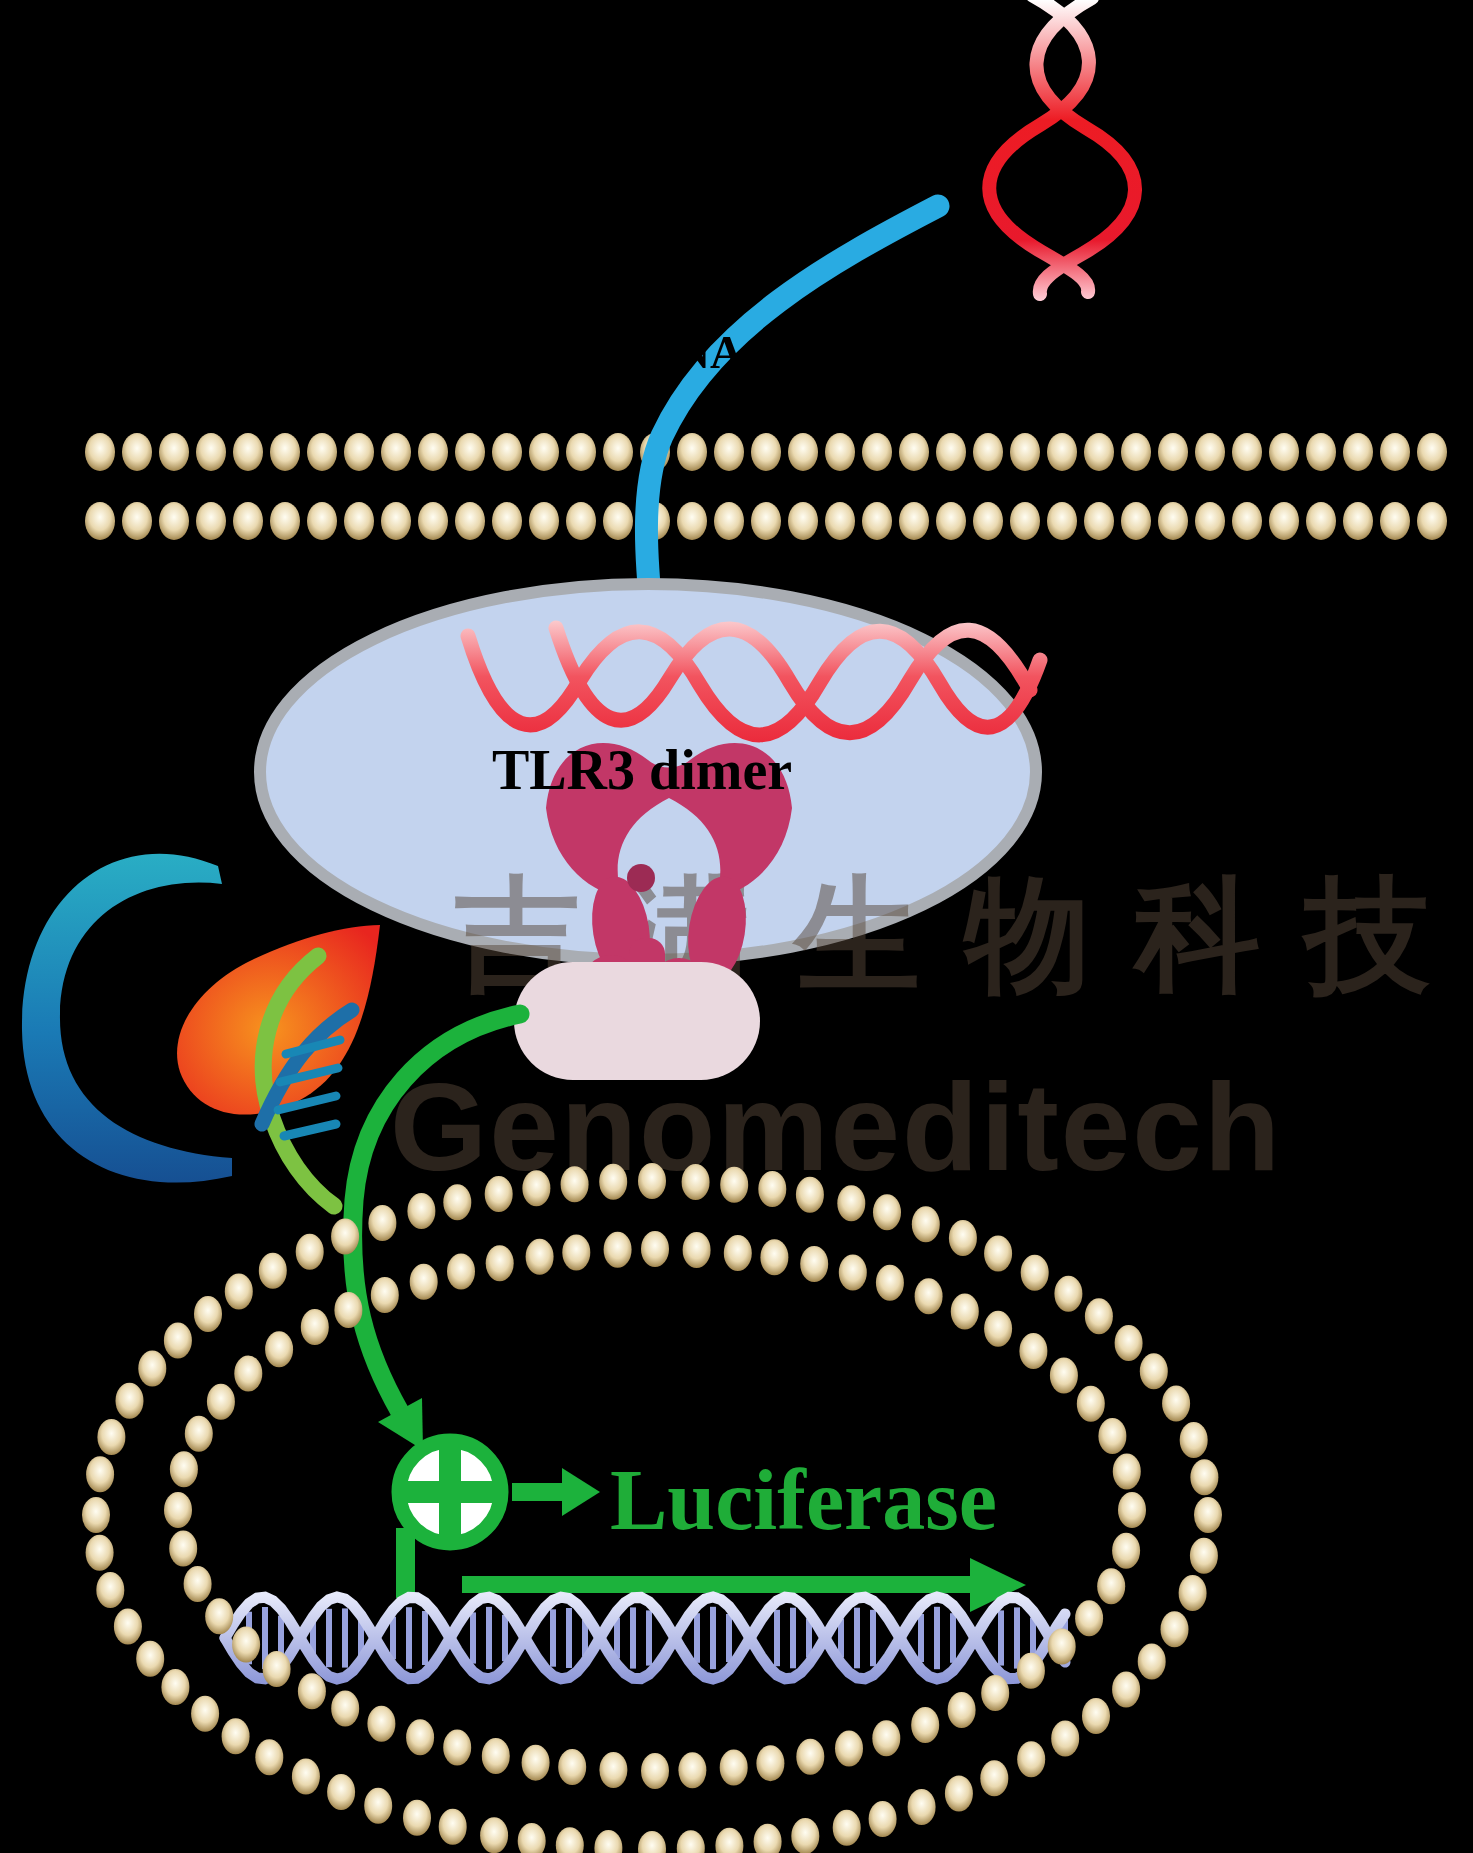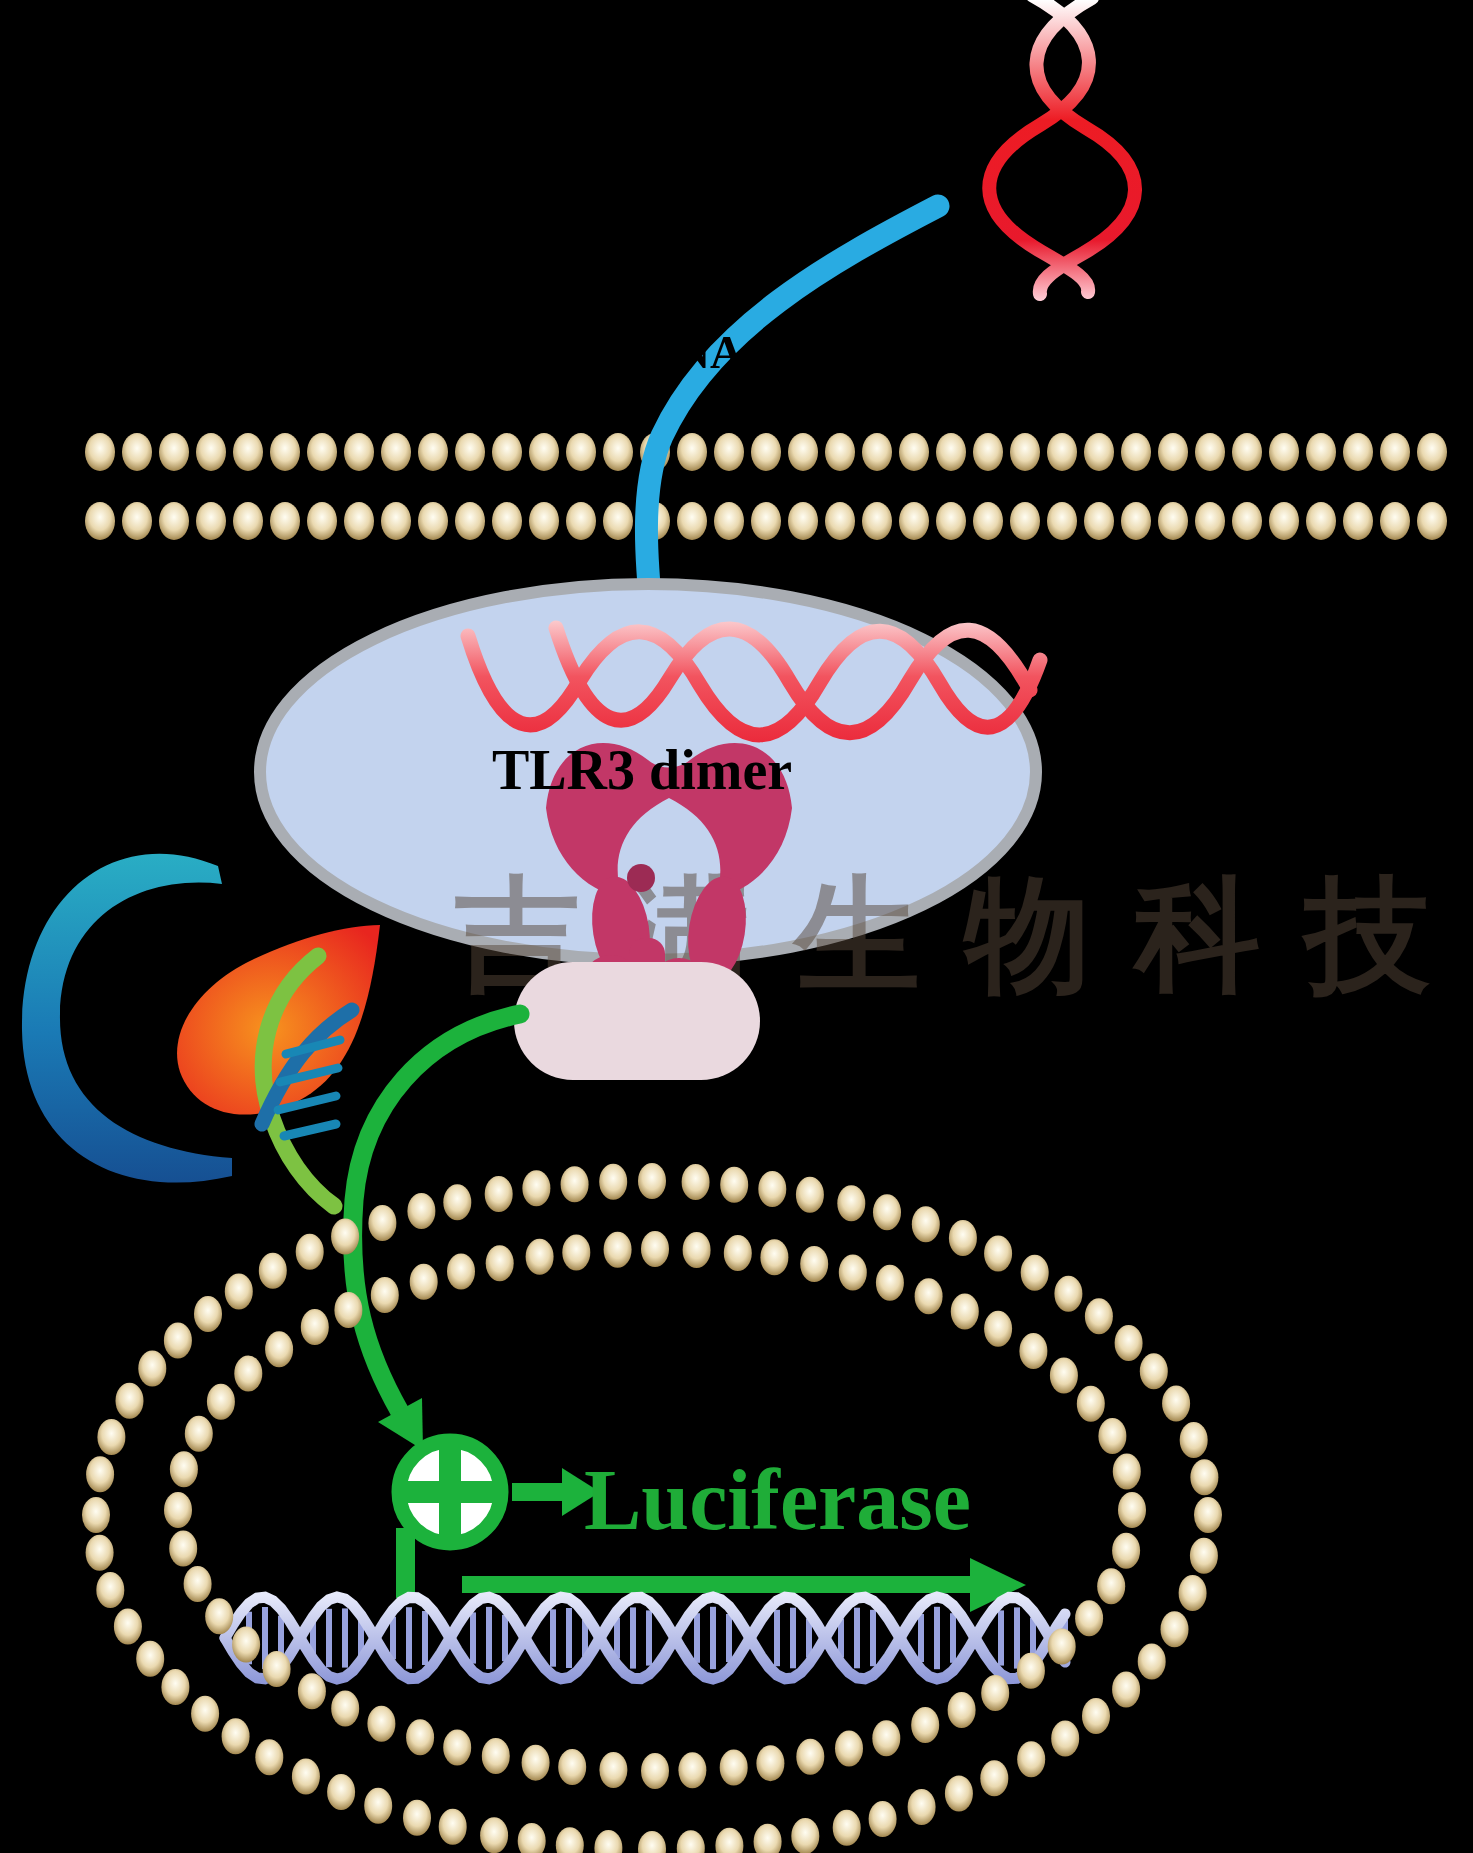--- a/index.html
+++ b/index.html
@@ -4,21 +4,21 @@
 <style>
   html,body{margin:0;padding:0;background:#000;}
   .canvas{position:relative;width:1473px;height:1853px;background:var(--background,#000);
           overflow:hidden;font-family:"Liberation Sans",sans-serif;}
   svg{position:absolute;left:0;top:0;}
   .layer{position:absolute;left:0;top:0;width:100%;height:100%;}
   .lbl{position:absolute;white-space:nowrap;line-height:1;text-align:right;}
   .lbl-dsrna{left:600px;top:326px;font:bold 46px "Liberation Serif",serif;color:var(--label-black,#000);}
   .lbl-tlr3{left:642px;top:738px;transform:translateX(-50%);font:bold 56px "Liberation Serif",serif;color:var(--label-black,#000);}
   .lbl-myd88{left:637px;top:994px;transform:translateX(-50%);font:bold 62px "Liberation Serif",serif;color:var(--label-black,#000);}
-  .lbl-luciferase{left:584px;top:1450px;font:bold 86px "Liberation Serif",serif;color:var(--luciferase-green,#1fad38);}
+  .lbl-luciferase{left:610px;top:1450px;font:bold 86px "Liberation Serif",serif;color:var(--luciferase-green,#1fad38);}
   .wm{position:absolute;white-space:nowrap;line-height:1;color:var(--watermark,rgba(86,70,56,.5));font-weight:bold;}
   .wm-cjk{left:455px;top:872px;font-size:125px;letter-spacing:45px;font-family:"DejaVu Sans",sans-serif;}
   .wm-latin{left:390px;top:1064px;font-size:125px;letter-spacing:2px;font-family:"Liberation Sans",sans-serif;}
 </style>
 </head>
 <body>
 
 <div class="canvas">
 
   <svg class="layer" width="1473" height="1853" viewBox="0 0 1473 1853">
@@ -129,20 +129,21 @@
     </g>
 
     <g>
       <ellipse cx="648" cy="772" rx="388" ry="188" style="fill:var(--endosome-fill);stroke:var(--endosome-border)" stroke-width="12"></ellipse>
       <path d="M 468,636 C 500,740 540,750 580,680 C 620,615 660,615 700,685 C 740,752 780,752 820,682 C 860,614 900,614 940,684 C 975,745 1010,745 1040,660" fill="none" stroke="url(#gradRNA)" stroke-width="15" stroke-linecap="round"></path>
       <path d="M 556,628 C 590,735 630,745 670,678 C 710,612 750,612 790,682 C 830,750 870,750 910,680 C 950,612 988,612 1030,690" fill="none" stroke="url(#gradRNA)" stroke-width="15" stroke-linecap="round"></path>
     </g>
   </svg>
 
   <div class="wm wm-cjk">吉满生物科技</div>
+  <div class="wm wm-latin">Genomeditech</div>
 
   <svg class="layer" width="1473" height="1853" viewBox="0 0 1473 1853">
     <defs>
       <radialGradient id="gradBead2" cx="0.5" cy="0.4" r="0.62">
         <stop offset="0" stop-color="#fffdf2"></stop>
         <stop offset="0.55" stop-color="#ead9b0"></stop>
         <stop offset="1" stop-color="#9d8148"></stop>
       </radialGradient>
       <linearGradient id="gradDNA" gradientUnits="userSpaceOnUse" x1="0" y1="1595" x2="0" y2="1682">
         <stop offset="0" stop-color="#e6e9fa"></stop>

